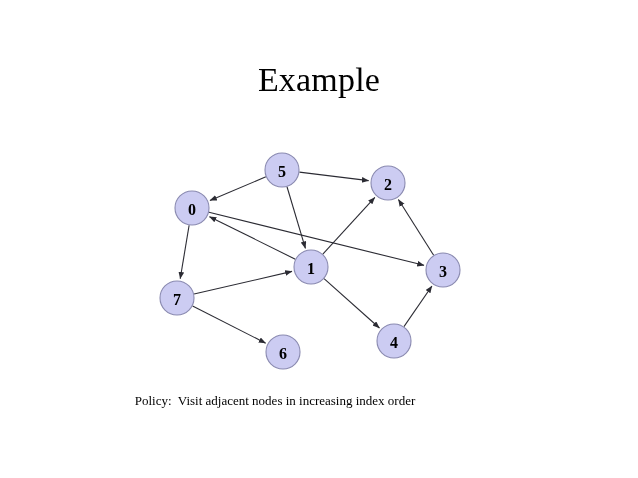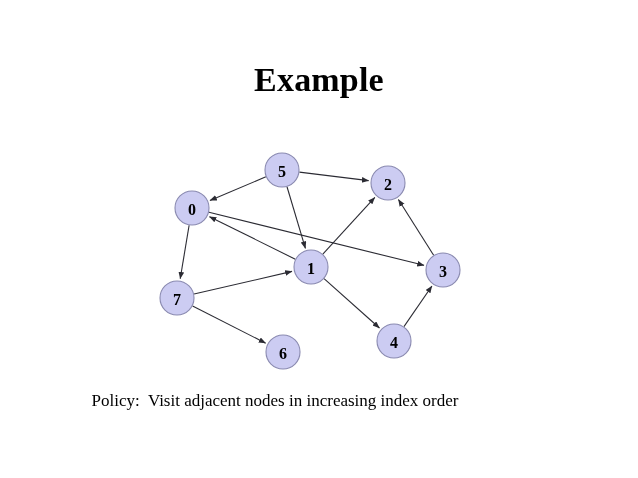--- a/index.html
+++ b/index.html
@@ -24,21 +24,21 @@
     background: #ffffff;
   }
   #slide-title {
     position: absolute;
     left: 0;
     top: 60px;
     width: 638px;
     text-align: center;
     font-family: "Liberation Serif", serif;
     font-size: 34px;
-    font-weight: 700;
+    font-weight: 400;
     letter-spacing: 0.2px;
     line-height: 40px;
     color: #000000;
     white-space: pre;
   }
   #graph-figure {
     position: absolute;
     left: 0;
     top: 0;
     width: 638px;
@@ -69,21 +69,21 @@
     dominant-baseline: central;
     user-select: none;
   }
   #policy-caption {
     position: absolute;
     left: 0;
     top: 390px;
     width: 550px;
     text-align: center;
     font-family: "Liberation Serif", serif;
-    font-size: 17px;
+    font-size: 13px;
     font-weight: 400;
     line-height: 22px;
     color: #000000;
     white-space: pre;
   }
 </style>
 </head>
 <body>
 
 <div id="slide">

